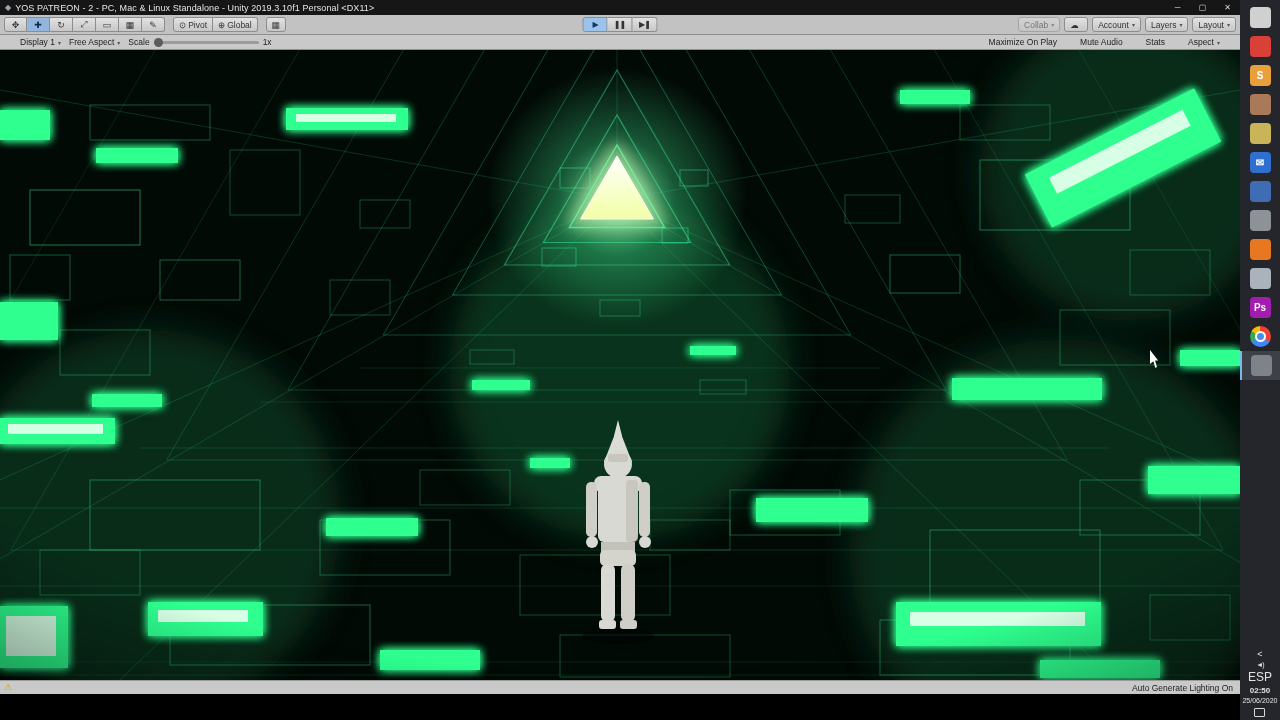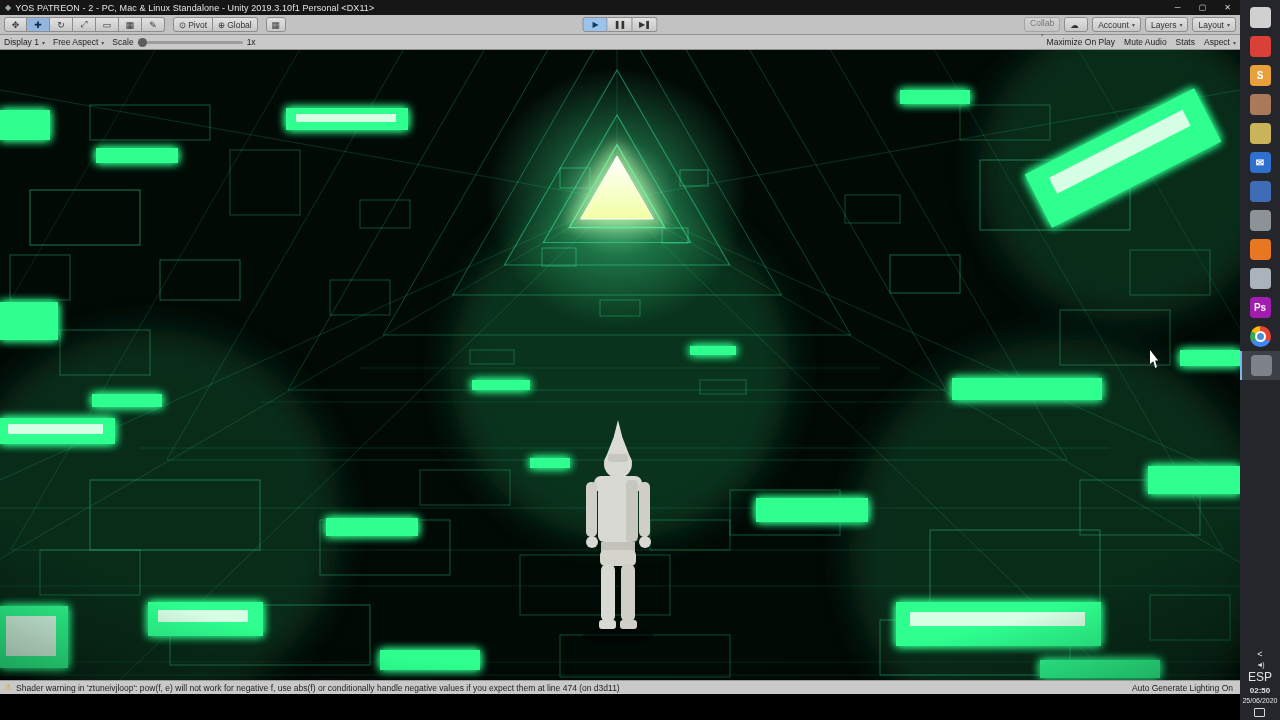--- a/index.html
+++ b/index.html
@@ -31,36 +31,36 @@
   .pg-btn:first-child { border-left:1px solid #8d8d8d; border-radius:3px 0 0 3px; }
   .pg-btn:last-child { border-radius:0 3px 3px 0; }
   .snap-btn { width:20px; height:15px; margin-left:8px; background:linear-gradient(#e2e2e2,#c7c7c7); border:1px solid #8d8d8d; border-radius:3px; display:flex; align-items:center; justify-content:center; font-size:9px; color:#444; }
   .play-group { position:absolute; left:50%; transform:translateX(-50%); display:flex; }
   .play-btn { width:25px; height:15px; background:linear-gradient(#e2e2e2,#c7c7c7); border:1px solid #8d8d8d; border-left:none; display:flex; align-items:center; justify-content:center; font-size:8px; color:#333; letter-spacing:-1px; }
   .play-btn:first-child { border-left:1px solid #8d8d8d; border-radius:3px 0 0 3px; }
   .play-btn:last-child { border-radius:0 3px 3px 0; }
   .play-btn.active { background:#9cc3ec; color:#0f3a5e; }
   .tb-right { margin-left:auto; display:flex; gap:4px; align-items:center; }
   .dd-btn { height:15px; background:linear-gradient(#e2e2e2,#c7c7c7); border:1px solid #8d8d8d; border-radius:3px; display:flex; align-items:center; font-size:8.5px; color:#333; padding:0 5px; gap:3px; }
-  .dd-btn.dim { opacity:.55;flex-direction:column; }
+  .dd-btn.dim { opacity:.55; }
   .caret { font-size:6px; color:#555; }
   .cloud-btn { width:24px; }
 
   
   .tabstrip { height:13px; background:#b2b2b2; border-bottom:1px solid #8f8f8f; display:flex; align-items:flex-end; padding-left:2px; }
   .tab { height:12px; background:#cbcbcb; border:1px solid #8d8d8d; border-bottom:none; border-radius:3px 3px 0 0; display:flex; align-items:center; gap:3px; font-size:8.5px; color:#222; padding:0 10px 0 4px; }
   .tab-icon { font-size:7px; color:#555; }
 
   
-  .gamebar { height:15px; background:#c9c9c9; border-bottom:1px solid #8f8f8f; display:flex; align-items:center; font-size:8.5px; color:#222; padding:0 4px; gap:8px; }
+  .gamebar { height:15px; background:#c9c9c9; border-bottom:1px solid #8f8f8f; display:flex; align-items:center; font-size:8.5px; color:#222; padding:0 20px; gap:8px; }
   .gb-dd { display:flex; align-items:center; gap:3px; }
   .scale-wrap { display:flex; align-items:center; gap:4px; }
   .slider-track { width:105px; height:3px; background:#9c9c9c; border-radius:2px; position:relative; }
   .slider-knob { position:absolute; left:0; top:-3px; width:9px; height:9px; border-radius:50%; background:#5c5c5c; }
-  .gb-right { margin-left:auto; display:flex; gap:9px; align-items:center; }
+  .gb-right { margin-left:auto; display:flex; gap:23px; align-items:center; }
 
   
   .viewport { height:630px; position:relative; background:#000; overflow:hidden; }
   .viewport svg { position:absolute; inset:0; }
   .cursor { position:absolute; left:1150px; top:300px; width:12px; height:18px; background:#fff;
     clip-path:polygon(0 0, 0 78%, 28% 62%, 44% 100%, 58% 94%, 42% 58%, 68% 58%);
     filter:drop-shadow(0 0 1px #000); }
 
   
   .statusbar { height:14px; background:#c9c9c9; border-top:1px solid #9a9a9a; display:flex; align-items:center; font-size:8.5px; color:#222; padding:0 4px; gap:4px; }
@@ -349,21 +349,20 @@
           <rect x="3" y="514" width="14" height="58" rx="6" fill="#cfcfc8"></rect>
           <rect x="-19" y="570" width="17" height="9" rx="3" fill="#d9d9d3"></rect>
           <rect x="2" y="570" width="17" height="9" rx="3" fill="#cfcfc8"></rect>
         </g>
       </svg>
       <div class="cursor"></div>
     </div>
 
     <div class="statusbar">
       <span class="warn-icon">⚠</span>
-      <span>Shader warning in 'ztuneivjloop': pow(f, e) will not work for negative f, use abs(f) or conditionally handle negative values if you expect them at line 474 (on d3d11)</span>
       <span class="status-right">Auto Generate Lighting On</span>
     </div>
   </div>
 
   <div class="taskbar">
     <div class="tb-slot">
         <span class="tb-appicon" style="background: rgb(208, 208, 208);"></span>
       </div>
     <div class="tb-slot">
         <span class="tb-appicon" style="background: rgb(216, 64, 56);"></span>

